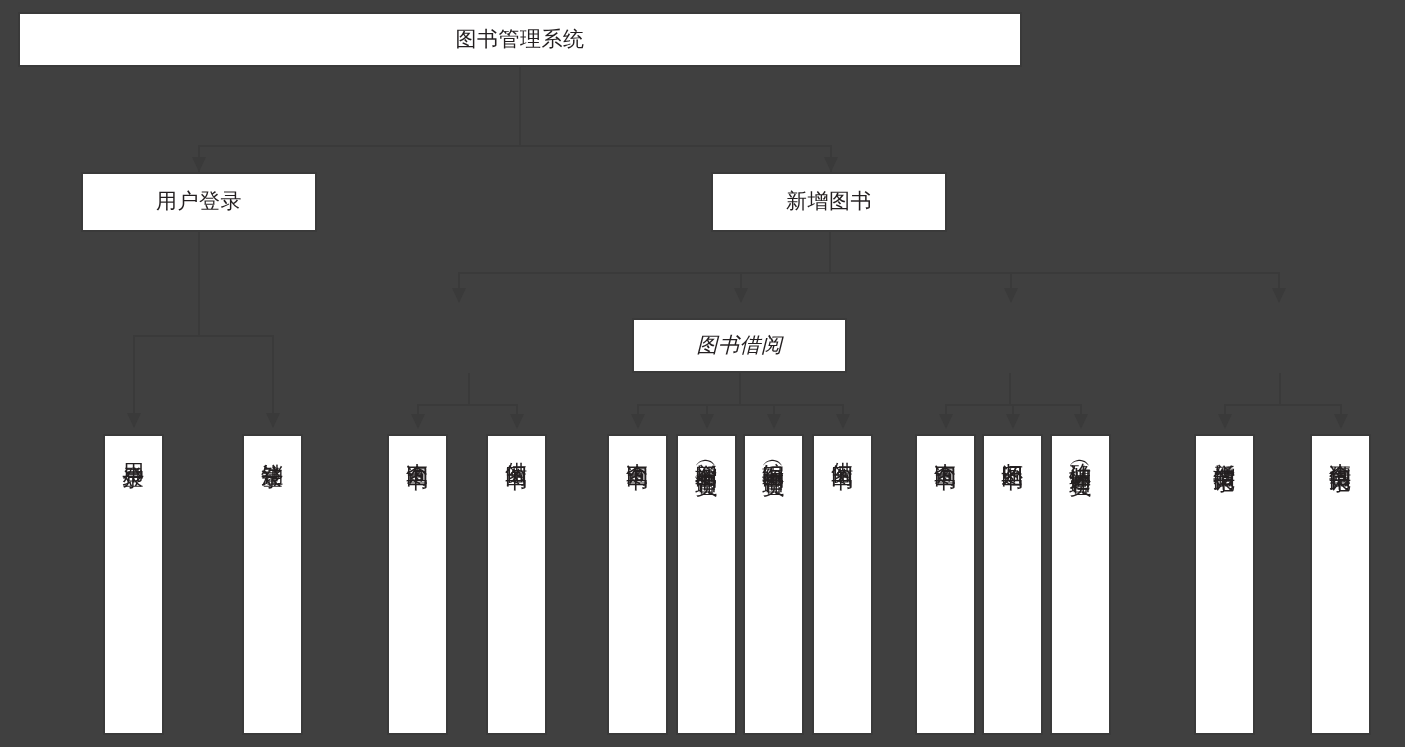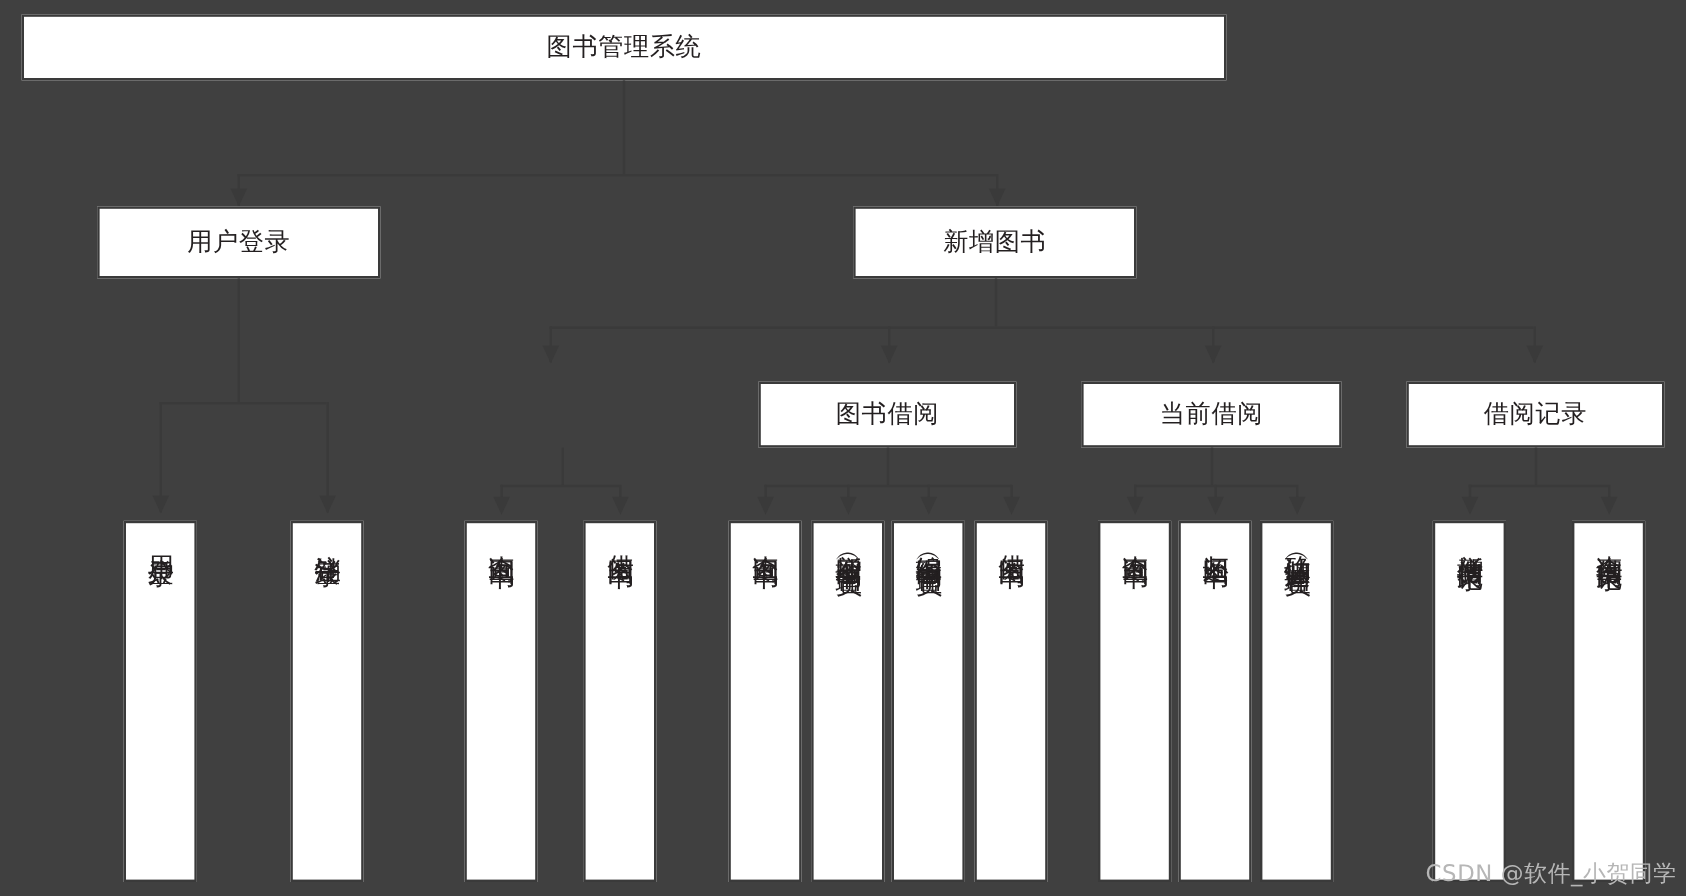--- a/index.html
+++ b/index.html
@@ -114,31 +114,25 @@
   <div class="vline" style="left:740px;top:272px;height:30px;"></div>
   <div class="arrow" style="left:734px;top:288px;"></div>
 
   <div class="vline" style="left:1010px;top:272px;height:30px;"></div>
   <div class="arrow" style="left:1004px;top:288px;"></div>
 
   <div class="vline" style="left:1278px;top:272px;height:30px;"></div>
   <div class="arrow" style="left:1272px;top:288px;"></div>
 
 
-  <div class="node" style="left:632px;top:318px;width:215px;height:55px;">
+  <div class="node" style="left:632px;top:318px;width:215px;height:55px;font-style:italic;">
     <span class="label">图书借阅</span>
   </div>
 
-  <div class="node" style="left:901px;top:318px;width:217px;height:55px;">
-    <span class="label">当前借阅</span>
-  </div>
-
-  <div class="node" style="left:1172px;top:318px;width:215px;height:55px;">
-    <span class="label">借阅记录</span>
-  </div>
+
 
   <div class="vline" style="left:468px;top:373px;height:31px;"></div>
   <div class="hline" style="left:417px;top:404px;width:99px;"></div>
   <div class="vline" style="left:417px;top:404px;height:22px;"></div>
   <div class="arrow" style="left:411px;top:414px;"></div>
   <div class="vline" style="left:516px;top:404px;height:22px;"></div>
   <div class="arrow" style="left:510px;top:414px;"></div>
 
   <div class="vline" style="left:739px;top:373px;height:31px;"></div>
   <div class="hline" style="left:637px;top:404px;width:206px;"></div>
@@ -212,15 +206,14 @@
   </div>
 
   <div class="node vertical" style="left:1194px;top:434px;width:61px;height:301px;">
     <span class="label">新增借阅记录</span>
   </div>
 
   <div class="node vertical" style="left:1310px;top:434px;width:61px;height:301px;">
     <span class="label">查询借阅记录</span>
   </div>
 
-  <div id="watermark" style="left:1188px;top:715px;">CSDN @软件_小贺同学</div>
 
 </div>
 
 </body></html>

